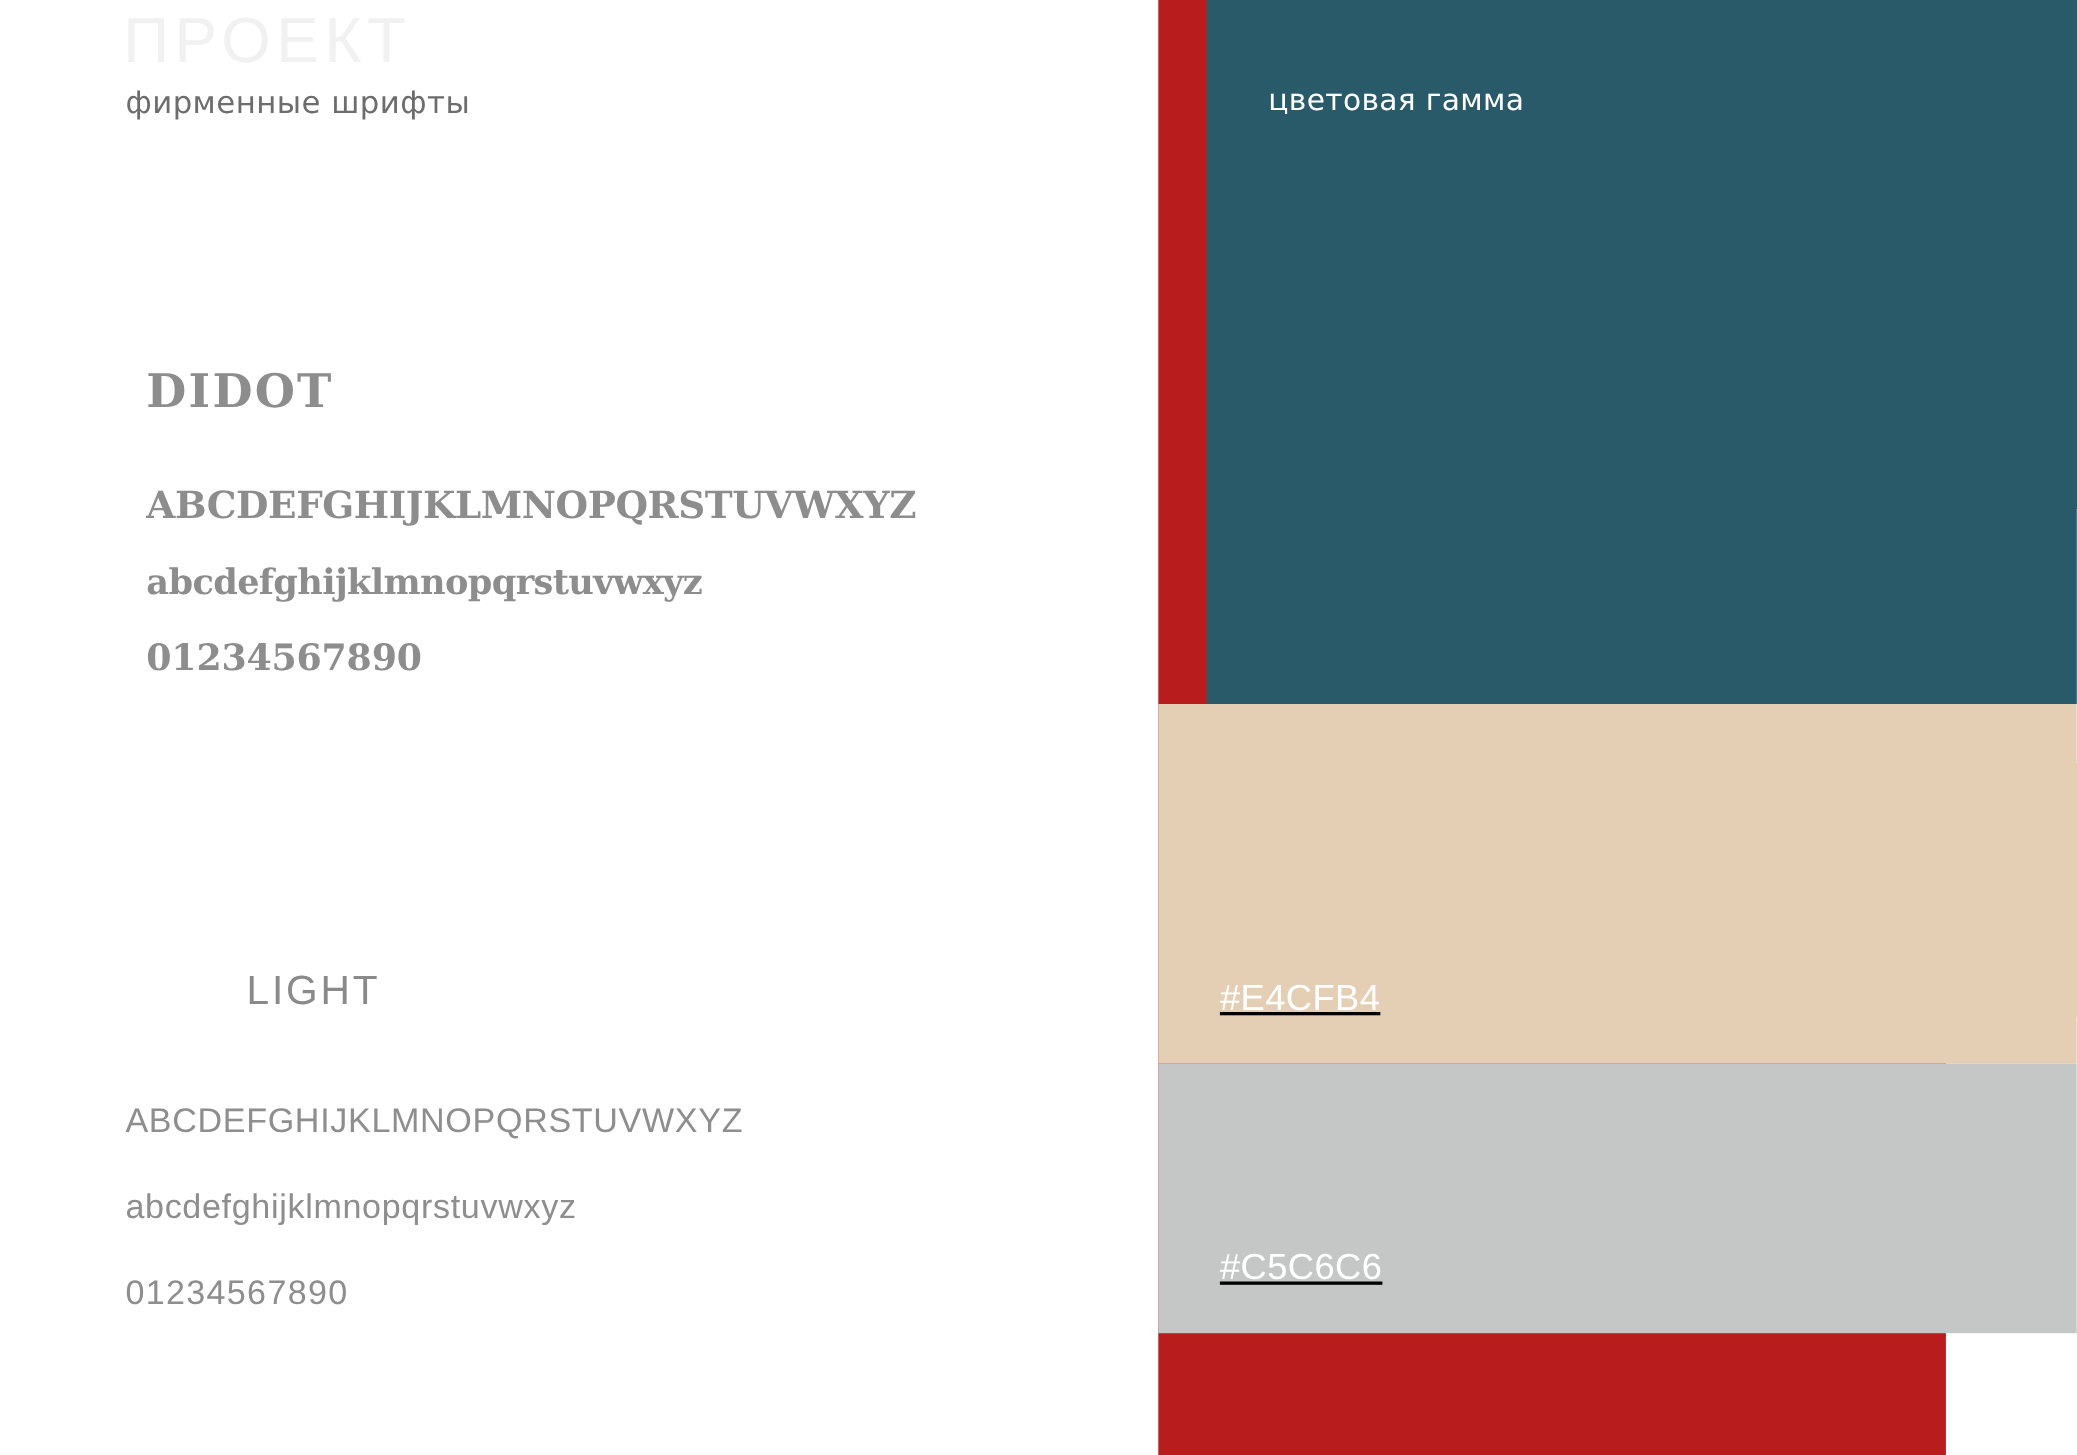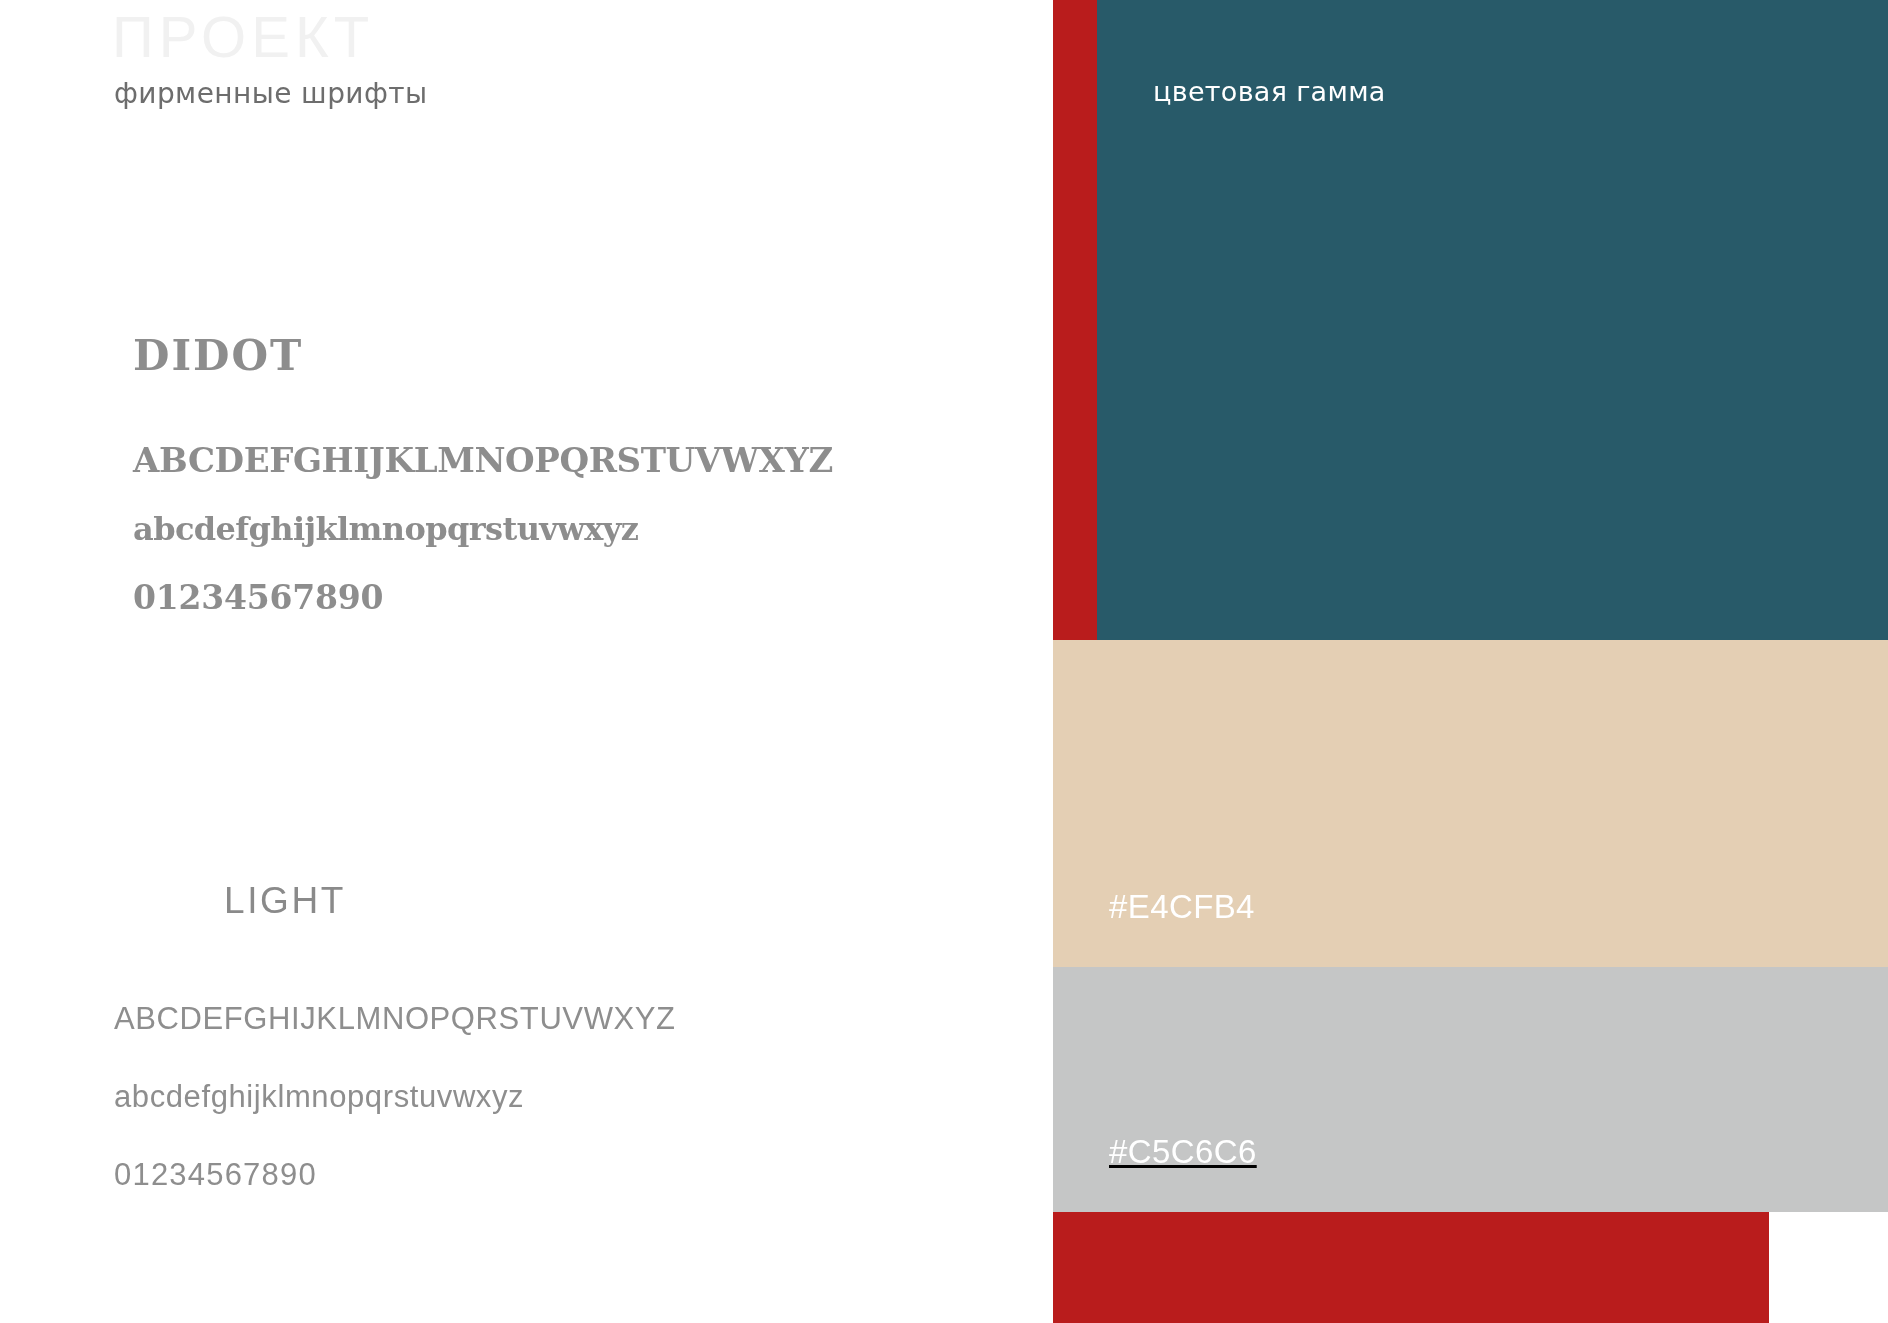--- a/index.html
+++ b/index.html
@@ -221,21 +221,21 @@
     </div>
 
   </section>
 
   <section class="color-panel">
 
     <div class="swatch sw-teal" style="background-color: rgb(40, 90, 105); margin-left: 44px;">
       <div class="swatch-header">цветовая гамма</div>
     </div>
 
-    <div class="swatch sw-beige" style="background-color: rgb(228, 207, 180);">
+    <div class="swatch sw-beige" style="background-color: rgb(228, 207, 180); text-decoration: underline;">
       <div class="swatch-label">#E4CFB4</div>
     </div>
 
     <div class="swatch sw-gray" style="background-color: rgb(197, 198, 198);">
       <div class="swatch-label">#C5C6C6</div>
     </div>
 
 
   </section>
 

